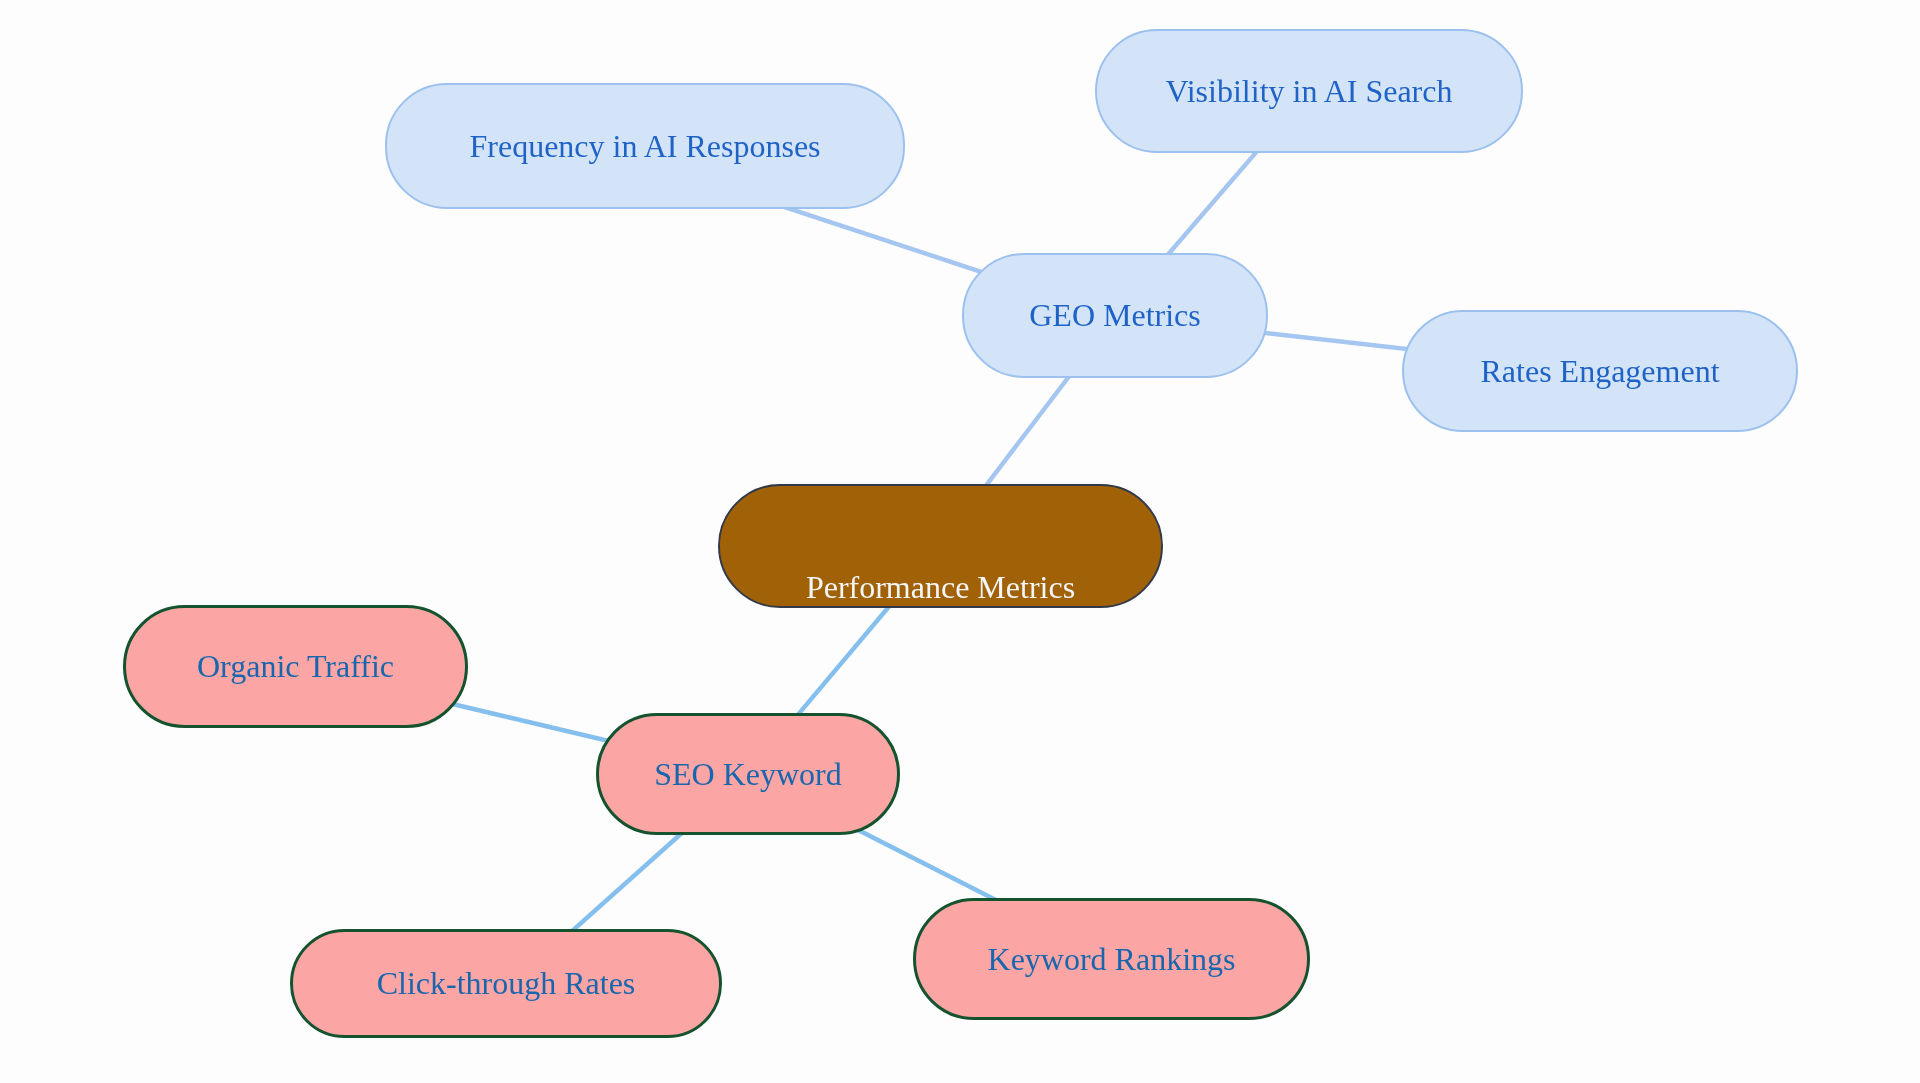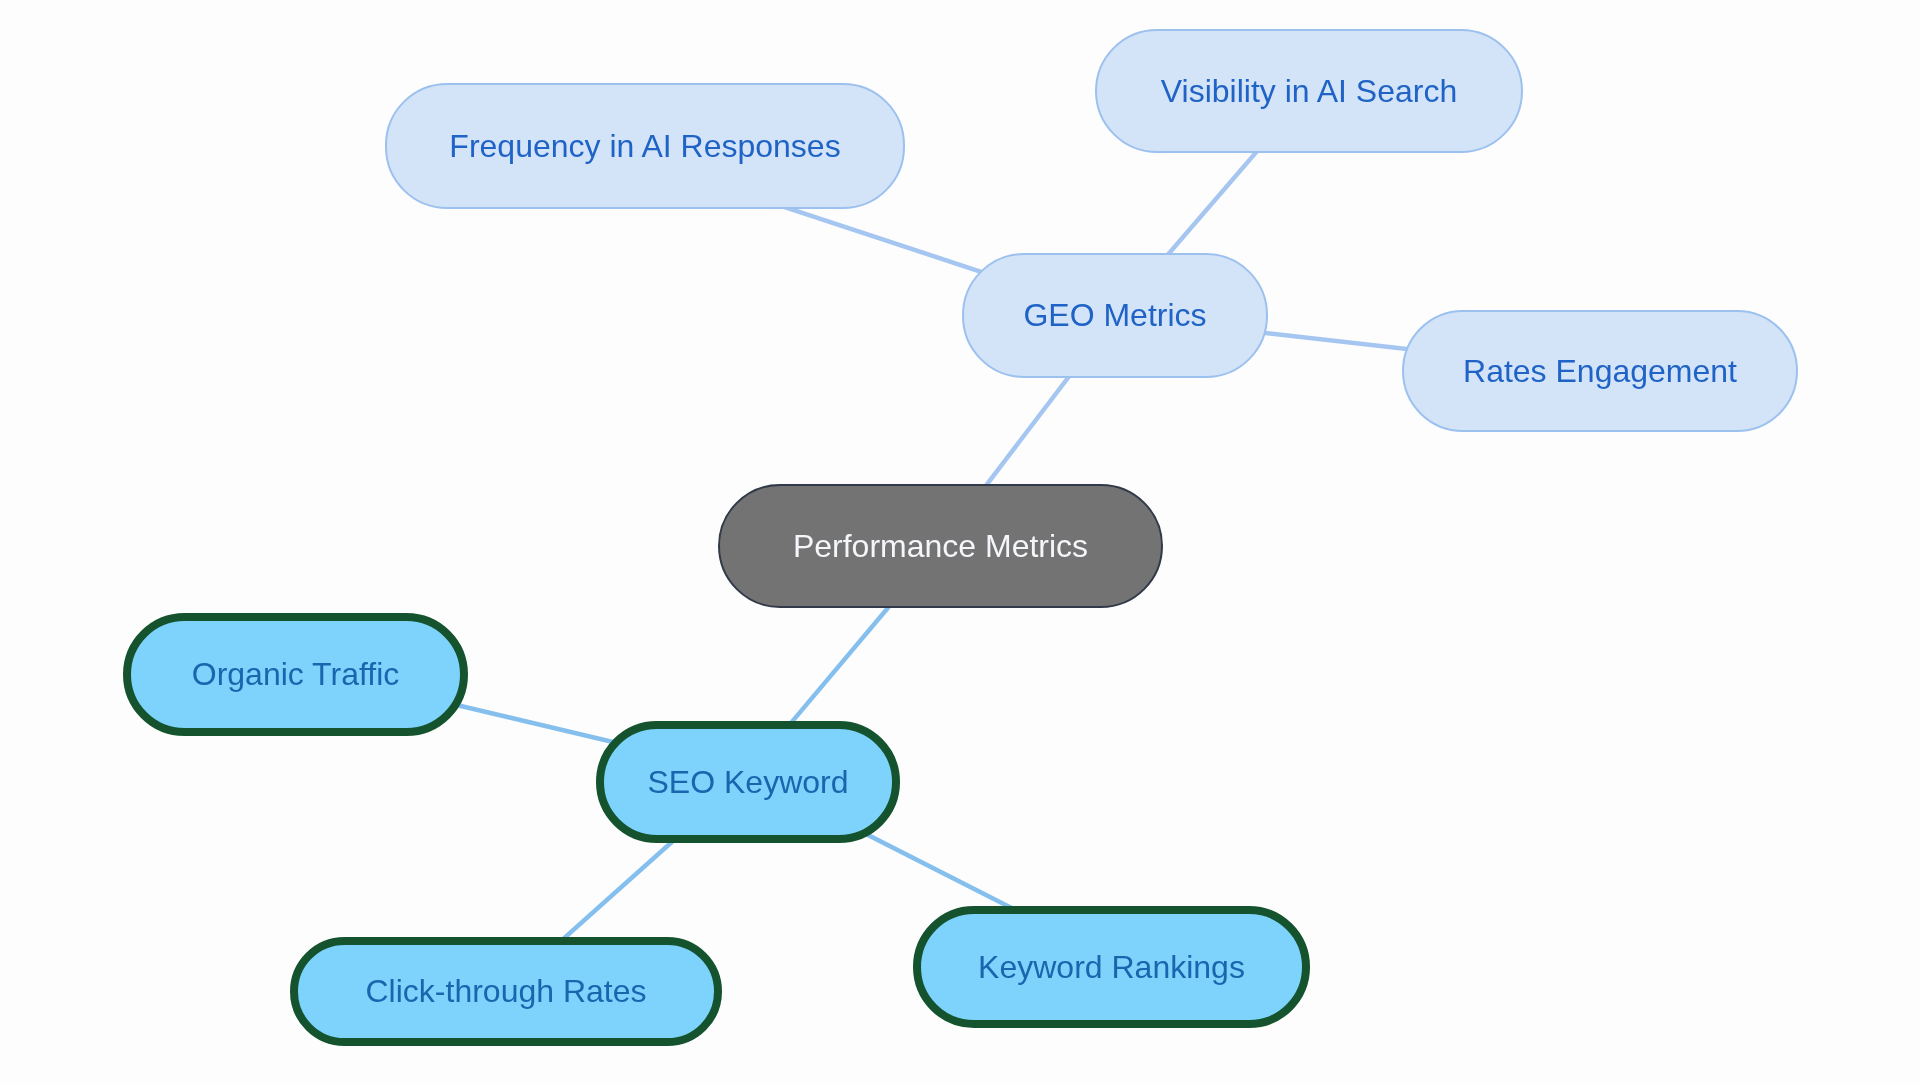--- a/index.html
+++ b/index.html
@@ -38,36 +38,37 @@
     display: flex;
     align-items: center;
     justify-content: center;
     border-radius: 62px;
     font-size: 32px;
     line-height: 1.2;
     box-sizing: border-box;
     white-space: nowrap;
     cursor: pointer;
     user-select: none;
+    font-family: Liberation Serif, serif;
   }
   .node-root {
-    background: #737373;
+    background: #a16207;
     border: 2px solid #323a49;
     color: #f4f6f9;
+    align-items: flex-end;
   }
   .node-geo {
     background: #d3e3f8;
     border: 2.5px solid #9cc1ee;
     color: #1f63c6;
   }
   .node-seo {
-    background: #7dd3fc;
-    border: 8px solid #14532d;
+    background: #fca5a5;
+    border: 3px solid #14532d;
     color: #1766ae;
-    margin-top: 8px;
   }
 </style>
 </head>
 <body>
 
 <div class="canvas">
 
   <svg class="edges" viewBox="0 0 1920 1083" xmlns="http://www.w3.org/2000/svg">
     <line class="edge-geo" x1="940" y1="546" x2="1115" y2="316"></line>
     <line class="edge-geo" x1="1115" y1="316" x2="645" y2="161"></line>

